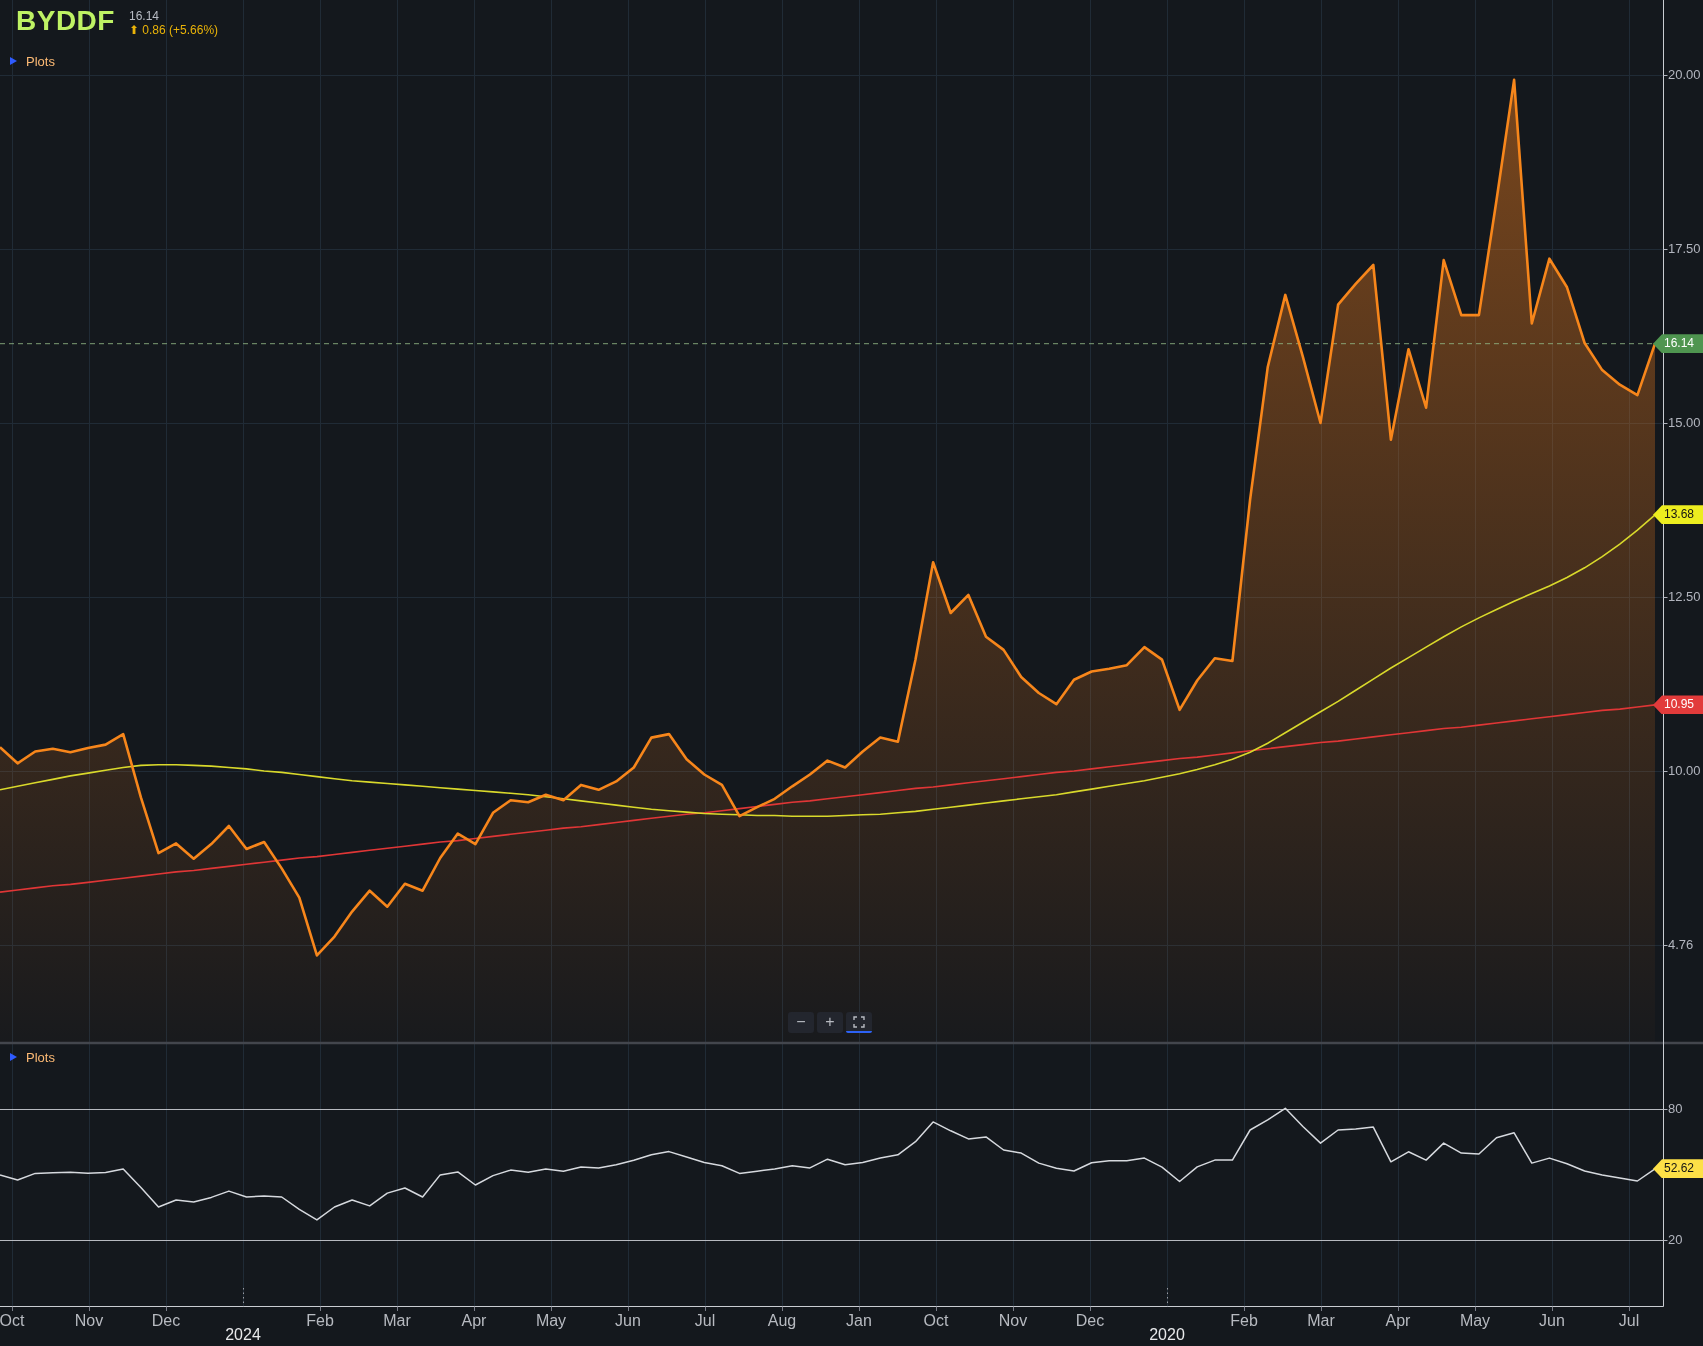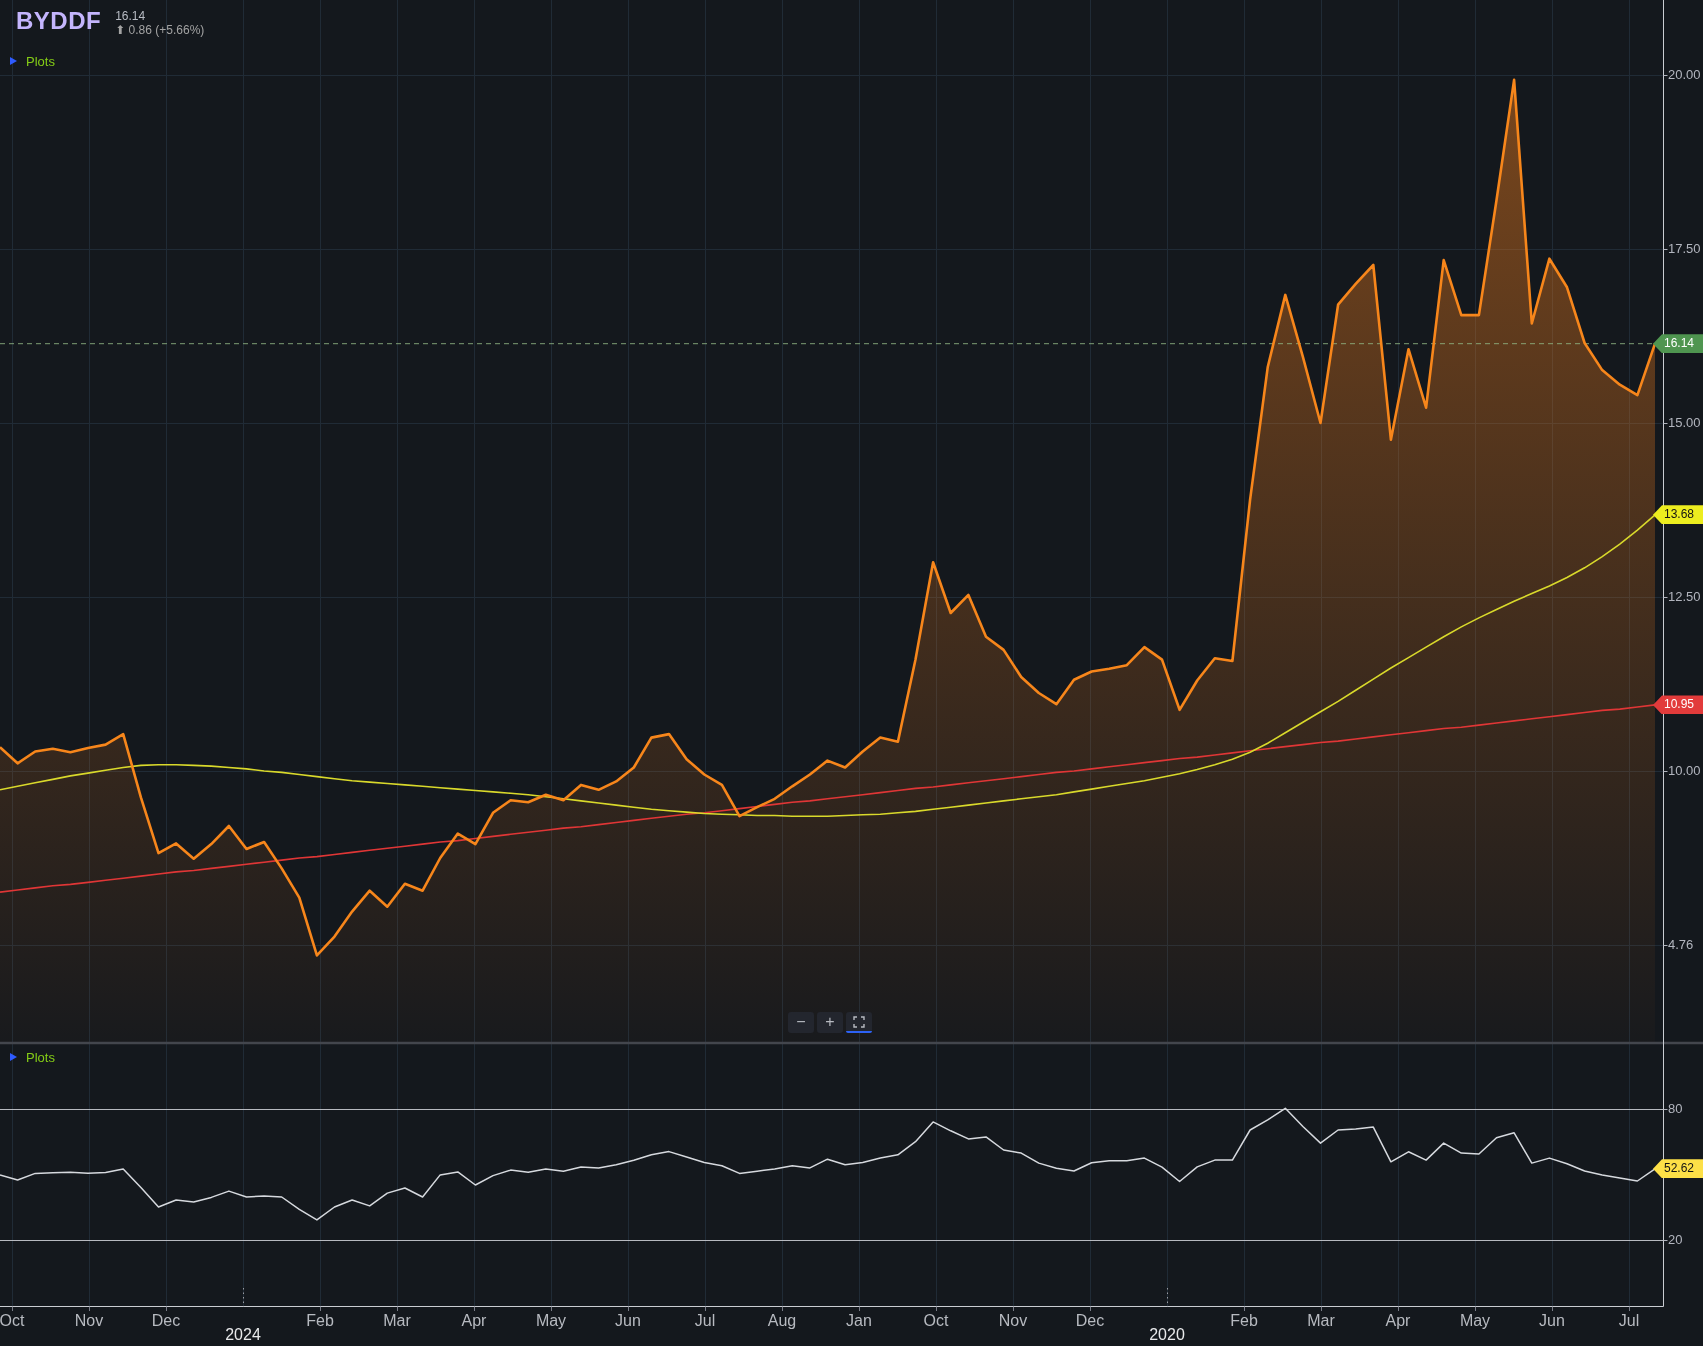--- a/index.html
+++ b/index.html
@@ -2,28 +2,28 @@
 <html><head>
 <meta charset="utf-8">
 <style>
   html,body{margin:0;padding:0;background:#0c0e12;}
   #root{position:relative;width:1703px;height:1346px;background:#14181d;overflow:hidden;
         font-family:"Liberation Sans", sans-serif; -webkit-font-smoothing:antialiased;}
   #chart-svg{position:absolute;left:0;top:0;z-index:1;}
   .overlay{position:absolute;z-index:3;}
   
   #symbol-header{left:16px;top:6px;display:flex;align-items:flex-start;gap:14px;}
-  #symbol-title{font-size:24px;font-weight:700;color:#c4b5fd;letter-spacing:.5px;line-height:30px;}
+  #symbol-title{font-size:28px;font-weight:700;color:#bef264;letter-spacing:.5px;line-height:30px;}
   #quote-block{padding-top:3px;font-size:12px;line-height:14px;}
   #quote-price{color:#b8bcc4;}
-  #quote-change{color:#a3a3a3;}
+  #quote-change{color:#eab308;}
   
   .legend-row{display:flex;align-items:center;gap:9px;height:16px;cursor:pointer;}
   .legend-tri{width:0;height:0;border-left:7px solid #2e5bff;border-top:4.5px solid transparent;border-bottom:4.5px solid transparent;}
-  .legend-text{color:#84cc16;font-size:13px;}
+  .legend-text{color:#fdba74;font-size:13px;}
   
   .axis-label{position:absolute;left:1668px;color:#b2b5be;font-size:13px;line-height:16px;z-index:2;}
   .time-label{position:absolute;color:#b7bac0;font-size:16px;transform:translateX(-50%);white-space:nowrap;z-index:2;}
   .time-label.year{color:#e8e9eb;}
   .pill{position:absolute;left:1653px;width:50px;height:19px;line-height:19px;padding-left:11px;
         font-size:12px;z-index:4;clip-path:polygon(0 50%, 9px 0, 100% 0, 100% 100%, 9px 100%);box-sizing:border-box;}
   
   #zoom-toolbar{left:788px;top:1012px;display:flex;gap:3px;z-index:5;}
   .tool-btn{position:relative;width:26px;height:21px;background:#23262e;border-radius:3px;color:#b7bac1;
             font-size:16px;line-height:20px;text-align:center;cursor:pointer;user-select:none;}

